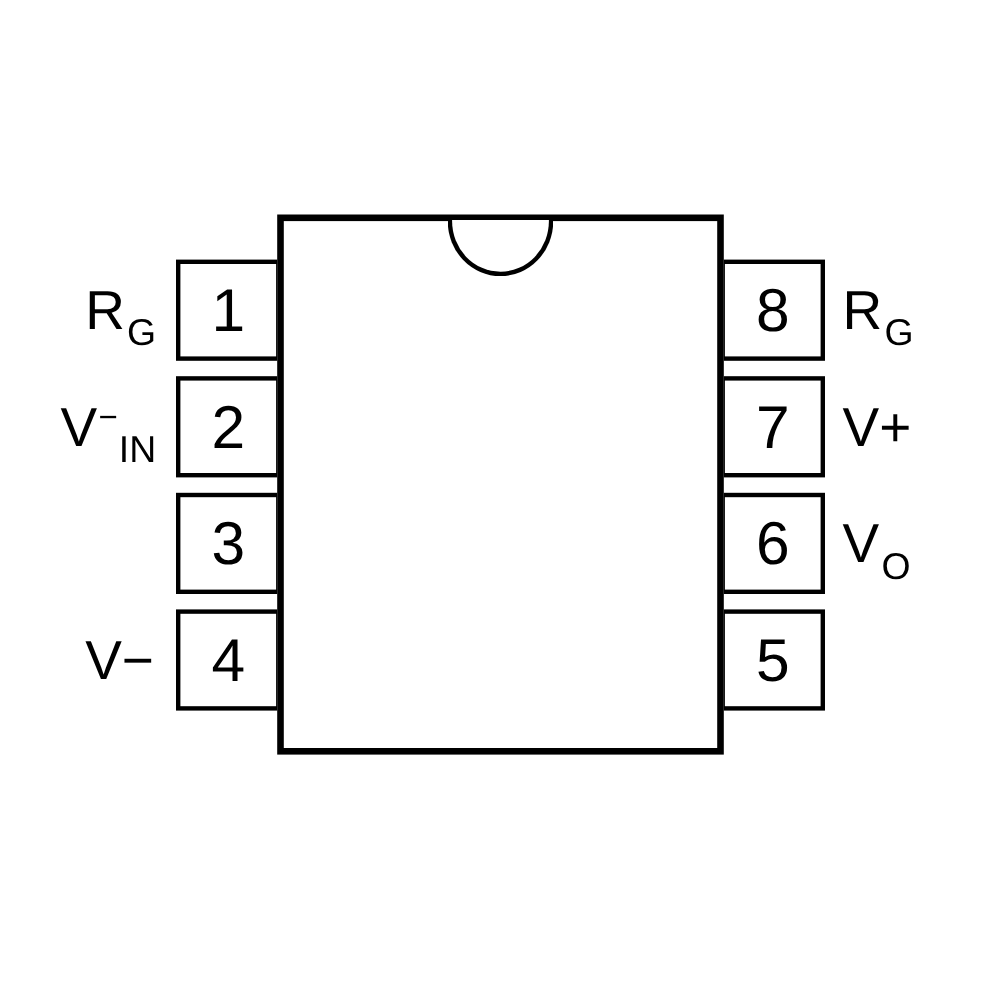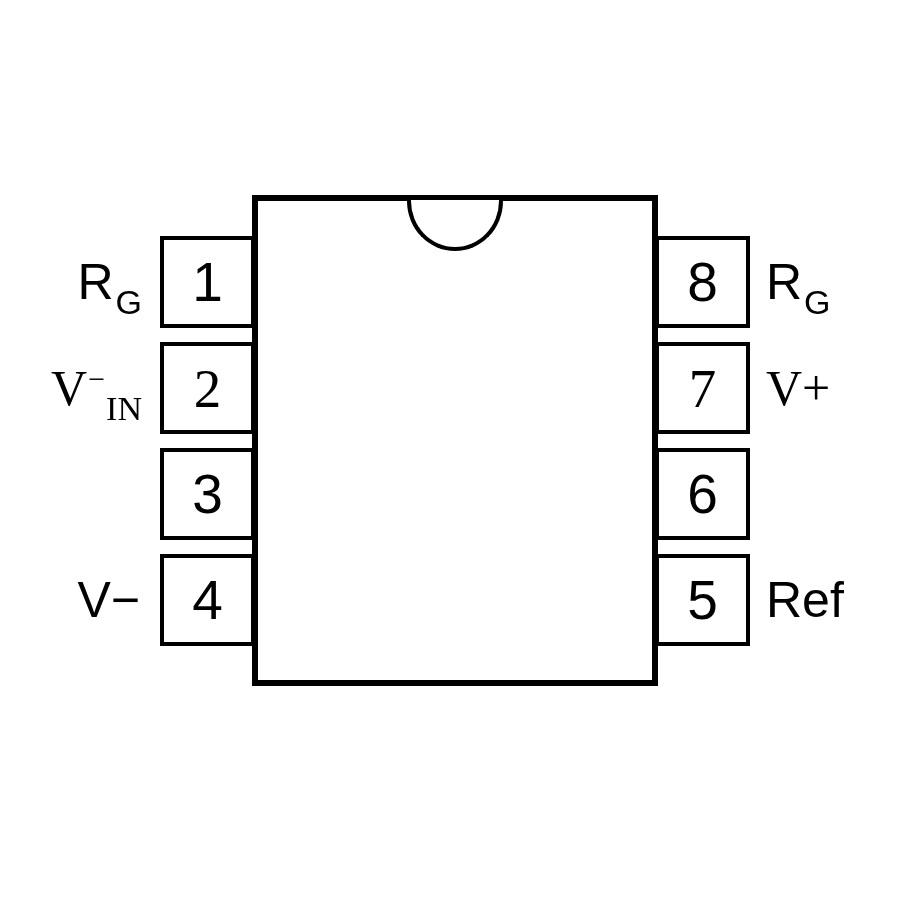--- a/index.html
+++ b/index.html
@@ -49,21 +49,21 @@
     background: #ffffff;
     display: flex;
     align-items: center;
     justify-content: center;
     font-size: 55px;
     z-index: 1;
   }
   .pin-box.left  { left: 160px; }
   .pin-box.right { left: 655px; }
   .row1 { top: 236px; }
-  .row2 { top: 342px; font-family: Liberation Serif, serif; }
+  .row2 { top: 342px; }
   .row3 { top: 448px; }
   .row4 { top: 554px; }
   .pin-label {
     position: absolute;
     height: 92px;
     display: flex;
     align-items: center;
     font-size: 50px;
     white-space: nowrap;
     z-index: 3;
@@ -136,17 +136,17 @@
   <div class="pin-label left row4">
     <span><span>V−</span><span class="lbl-sup"></span><span class="lbl-sub"></span></span>
   </div>
 
   <div class="pin-label right row1">
     <span><span>R</span><span class="lbl-sup"></span><span class="lbl-sub">G</span></span>
   </div>
   <div class="pin-label right row2">
     <span><span>V+</span><span class="lbl-sup"></span><span class="lbl-sub"></span></span>
   </div>
-  <div class="pin-label right row4">
-    <span><span>Ref</span><span class="lbl-sup"></span><span class="lbl-sub"></span></span>
+  <div class="pin-label right row3">
+    <span><span>V</span><span class="lbl-sup"></span><span class="lbl-sub">O</span></span>
   </div>
 
 </div>
 
 </body></html>

